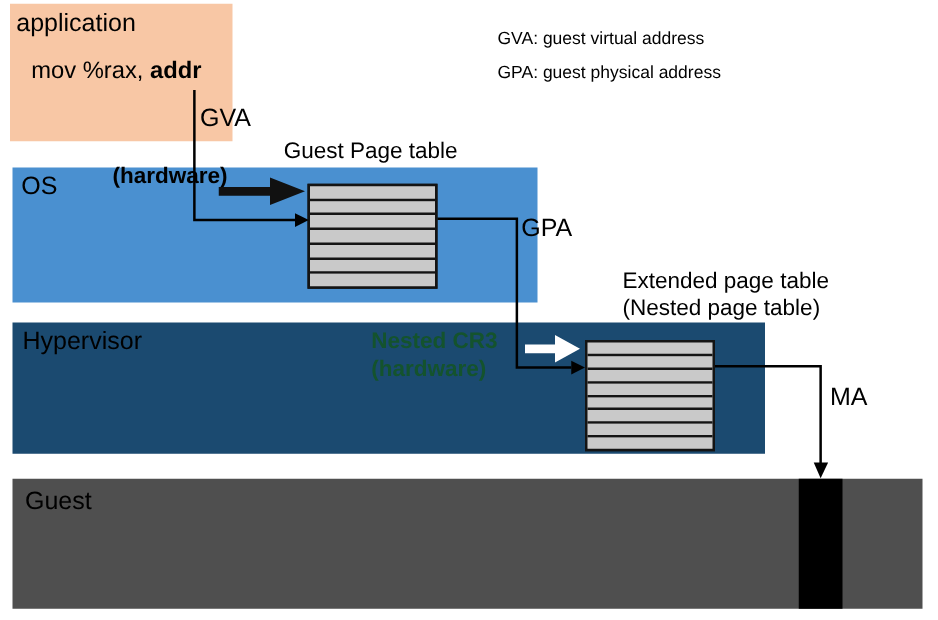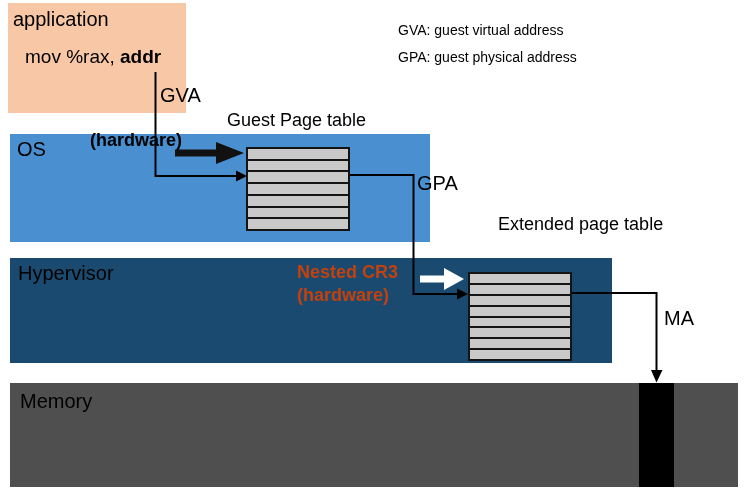--- a/index.html
+++ b/index.html
@@ -18,21 +18,21 @@
   .app-label { left:13px; top:8px; }
   .os-label { left:17px; top:138px; }
   .hyp-label { left:18px; top:262px; }
   .mem-label { left:20px; top:390px; }
 
   .instruction { left:25px; top:46px; font-size:19px; }
   .instruction .bold { font-weight:bold; }
 
   .reg-label { font-size:18px; font-weight:bold; line-height:23px; z-index:6; }
   .guest-cr3 { left:90px; top:129px; color:#000; }
-  .nested-cr3 { left:297px; top:261px; color:#c2410c; }
+  .nested-cr3 { left:297px; top:261px; color:#14532d; }
 
   .pt-title { font-size:18px; line-height:22px; }
   .guest-pt-title { left:227px; top:109px; }
   .ext-pt-title { left:458px; top:213px;margin-left:40px; }
 
   .addr-label { font-size:20px; }
   .gva-label { left:160px; top:84px; }
   .gpa-label { left:417px; top:172px; }
   .ma-label  { left:664px; top:307px;text-align:right; }
 
@@ -55,40 +55,41 @@
 
   <div class="layer-box app-box"></div>
   <div class="layer-box os-box"></div>
   <div class="layer-box hyp-box"></div>
   <div class="layer-box mem-box"></div>
   <div class="ma-block"></div>
 
   <div class="txt box-label app-label">application</div>
   <div class="txt box-label os-label">OS</div>
   <div class="txt box-label hyp-label">Hypervisor</div>
-  <div class="txt box-label mem-label">Memory</div>
+  <div class="txt box-label mem-label">Guest</div>
 
   <div class="txt instruction"><span>mov %rax, </span><span class="bold">addr</span></div>
 
   <div class="legend">
     <div>GVA: guest virtual address</div>
     <div>GPA: guest physical address</div>
   </div>
 
   <div class="txt reg-label guest-cr3">
     <div>(hardware)</div>
   </div>
   <div class="txt reg-label nested-cr3">
     <div>Nested CR3</div>
     <div>(hardware)</div>
   </div>
 
   <div class="txt pt-title guest-pt-title">Guest Page table</div>
   <div class="txt pt-title ext-pt-title">
     <div>Extended page table</div>
+    <div>(Nested page table)</div>
   </div>
 
   <div class="pt guest-pt">
       <div class="pt-row"></div>
       <div class="pt-row"></div>
       <div class="pt-row"></div>
       <div class="pt-row"></div>
       <div class="pt-row"></div>
       <div class="pt-row"></div>
       <div class="pt-row"></div>

